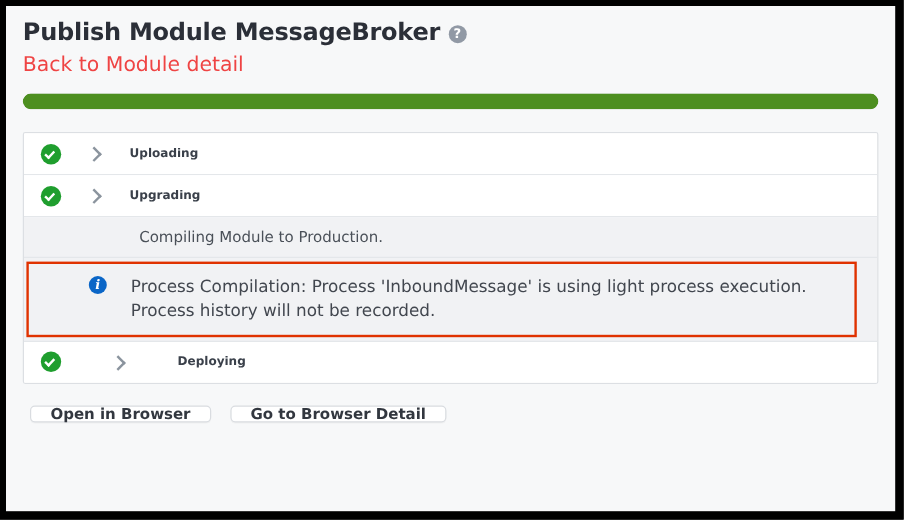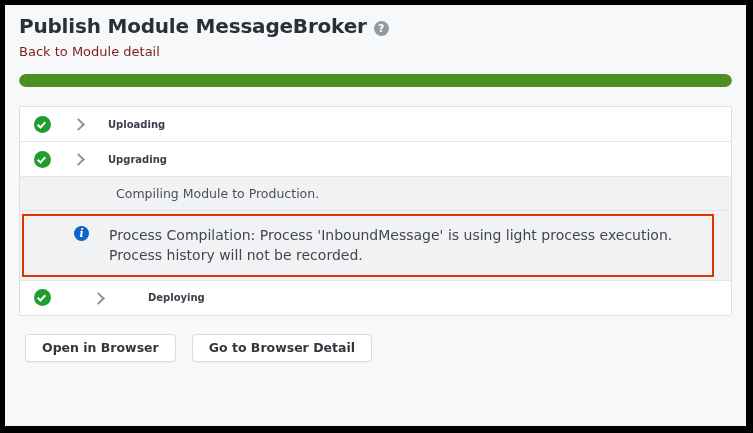--- a/index.html
+++ b/index.html
@@ -53,22 +53,22 @@
     align-items: center;
     justify-content: center;
     line-height: 1;
     cursor: pointer;
     margin-top: 4px;
     font-family: "DejaVu Sans", sans-serif;
   }
   .back-link {
     display: inline-block;
     margin-top: 7px;
-    font-size: 13px;
-    color: #7f1d1d;
+    font-size: 17px;
+    color: #ef4444;
     text-decoration: none;
     cursor: pointer;
   }
 
   
   .progress-wrap {
     margin: 14px 14px 0 14px;
     height: 13px;
     border-radius: 7px;
     background: #e3e5e8;
@@ -204,21 +204,21 @@
   .footer-bar {
     margin: 18px 0 0 20px;
     display: flex;
     gap: 16px;
   }
   .btn {
     background: #ffffff;
     border: 1px solid #d9dce0;
     border-radius: 4px;
     padding: 0 16px;
-    height: 28px;
+    height: 14px;
     font-size: 12.5px;
     font-weight: bold;
     color: #32373f;
     cursor: pointer;
     font-family: "DejaVu Sans", "Liberation Sans", sans-serif;
     display: inline-flex;
     align-items: center;
     justify-content: center;
     box-shadow: 0 1px 0 rgba(0,0,0,0.03);
   }

